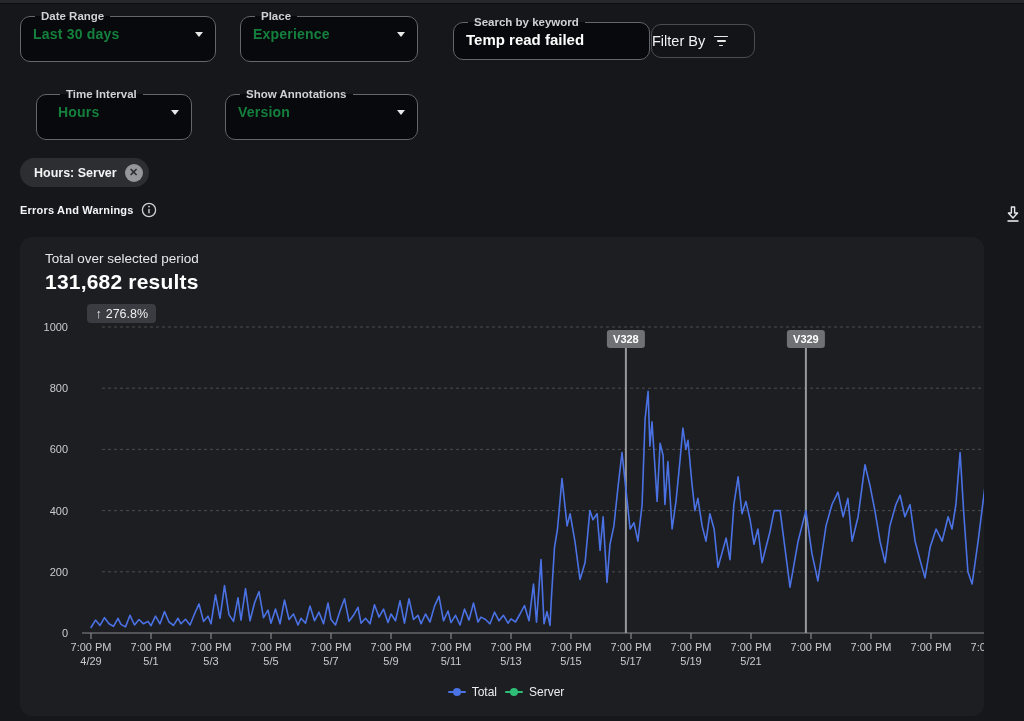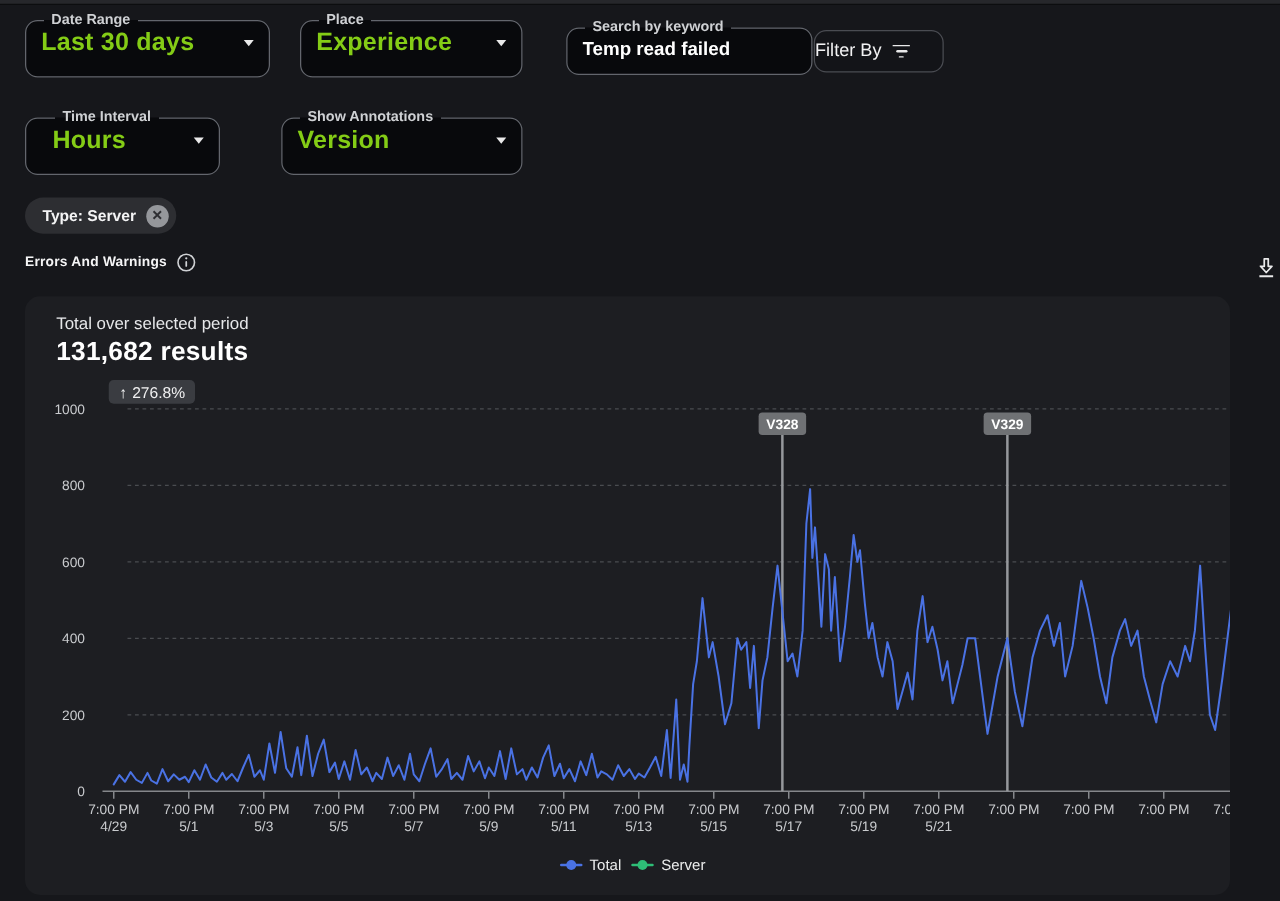--- a/index.html
+++ b/index.html
@@ -14,21 +14,21 @@
 
   
   fieldset.field {
     position:absolute; border:1px solid #63666d; border-radius:10px;
     background:#08090c; padding:0 12px;
   }
   fieldset.field legend {
     margin-left:2px; padding:0 6px; font-size:11.5px; color:#cfd1d4; line-height:14px;font-weight:bold;
   }
   .field-row { display:flex; align-items:center; justify-content:space-between; height:26px; margin-top:-2px; }
-  .field-value { font-size:20px; font-weight:700; color:#84cc16; letter-spacing:.2px; }
+  .field-value { font-size:14px; font-weight:700; color:#15803d; letter-spacing:.2px; }
   .caret { width:0; height:0; border-left:4.5px solid transparent; border-right:4.5px solid transparent; border-top:5.5px solid #e9e9ea; margin-left:10px; }
   input.search-input {
     background:transparent; border:none; outline:none; color:#fff;
     font-family:"Liberation Sans", sans-serif; font-size:15px; font-weight:600; width:100%;
     margin-top:-2px; height:24px;
   }
 
   .filter-btn {
     position:absolute; left:651px; top:24px; width:104px; height:34px;
     background:#131418; border:1px solid #4a4c52; border-radius:10px;
@@ -107,38 +107,38 @@
 
 <button class="filter-btn">
   <span>Filter By</span>
   <span class="filter-icon">
     <span class="l1"></span>
       <span class="l2"></span>
       <span class="l3"></span>
   </span>
 </button>
 
-<fieldset class="field" style="left:20px; top:87px; width:156px; height:53px;padding-left:21px;">
+<fieldset class="field" style="left:36px; top:87px; width:156px; height:53px;padding-left:21px;">
   <legend><span>Time Interval</span></legend>
   <div class="field-row">
     <span class="field-value">Hours</span>
     <span class="caret"></span>
   </div>
 </fieldset>
 
 <fieldset class="field" style="left:225px; top:87px; width:193px; height:53px;">
   <legend><span>Show Annotations</span></legend>
   <div class="field-row">
     <span class="field-value">Version</span>
     <span class="caret"></span>
   </div>
 </fieldset>
 
 <div class="chip">
-  <span class="chip-label">Type: Server</span>
+  <span class="chip-label">Hours: Server</span>
   <span class="chip-close">✕</span>
 </div>
 
 <div class="section-header">
   <span class="section-title">Errors And Warnings</span>
   <span class="info-icon">
     <svg width="16" height="16" viewBox="0 0 16 16">
       <circle cx="8" cy="8" r="6.6" fill="none" stroke="#cfd1d4" stroke-width="1.3"></circle>
       <rect x="7.3" y="6.8" width="1.4" height="4.6" rx="0.7" fill="#cfd1d4"></rect>
       <circle cx="8" cy="4.6" r="0.9" fill="#cfd1d4"></circle>

